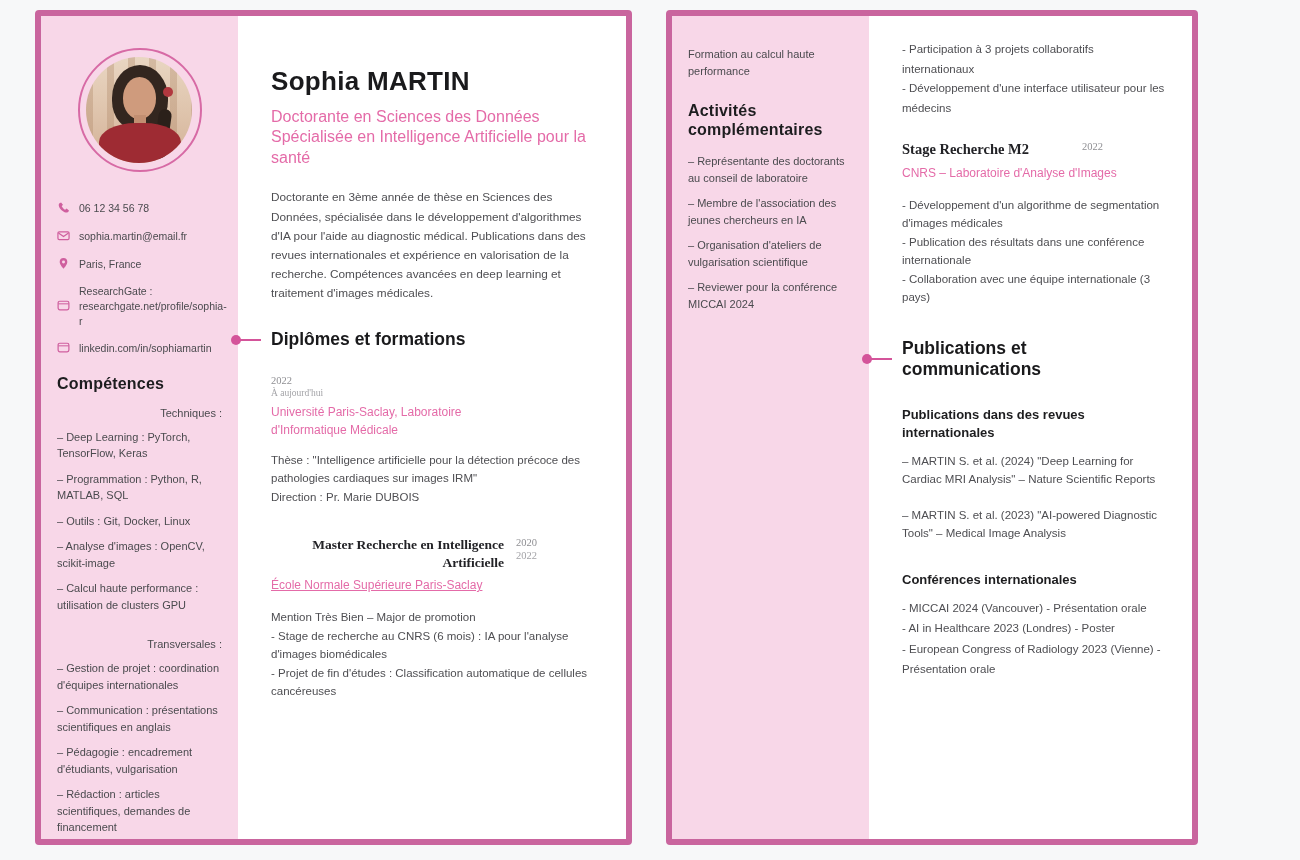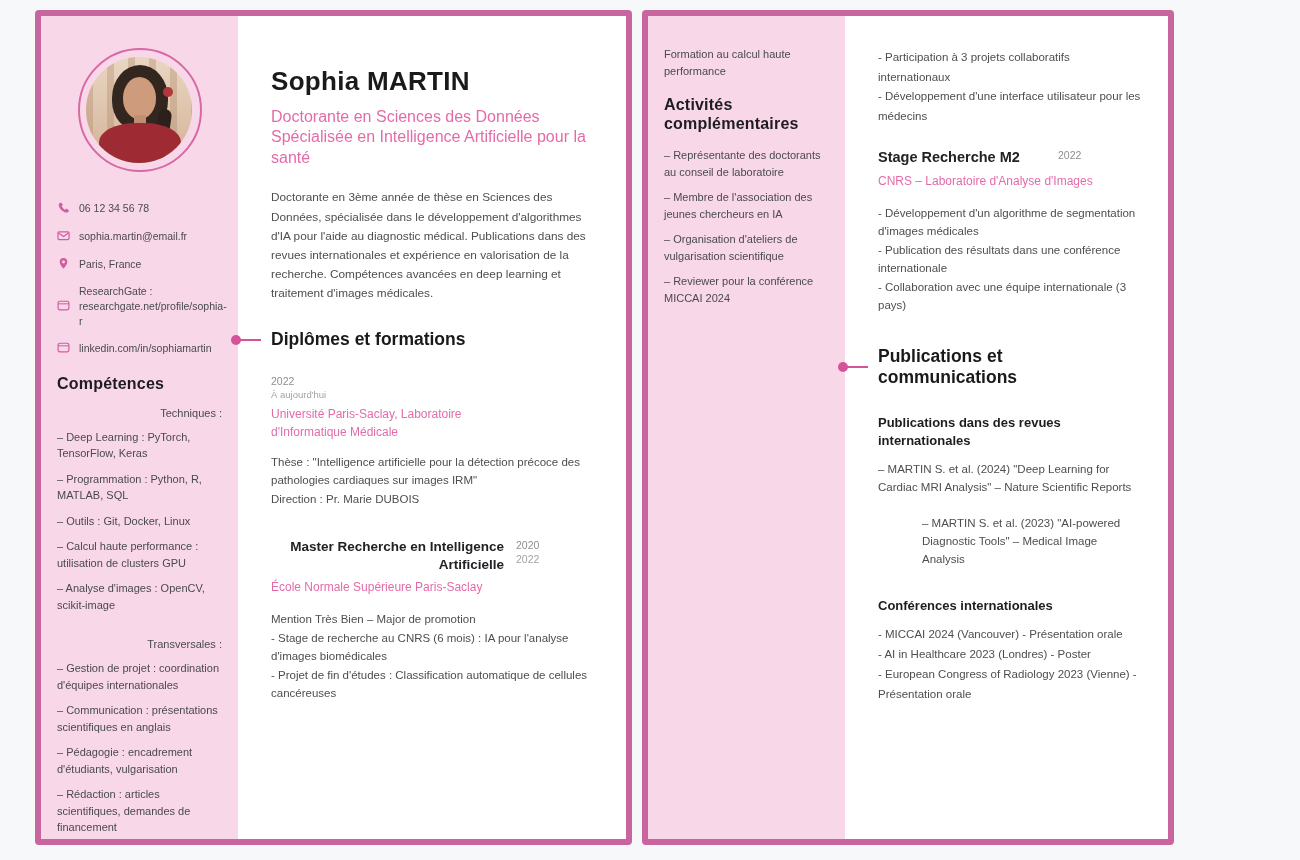--- a/index.html
+++ b/index.html
@@ -9,27 +9,27 @@
     font-family:"Liberation Sans","DejaVu Sans",sans-serif;
     position:relative;
     color:#4e4e52;
   }
   .page {
     position:absolute; top:10px; height:835px;
     border:6px solid #c9659e; border-radius:4px;
     background:#fff; display:flex; overflow:hidden;
   }
   #page1 { left:35px;  width:597px; }
-  #page2 { left:642px; width:532px;justify-content:space-between; }
+  #page2 { left:666px; width:532px;justify-content:space-between; }
   .sidebar {
     width:197px; flex:0 0 197px; background:#f8d7e8;
     padding:26px 16px 20px 16px;
   }
   .main { flex:1; padding:50px 26px 20px 33px; position:relative; }
-  #page2 .main { padding-top:32px; }
+  #page2 .main { padding-top:24px; }
   #page2 .sidebar { padding-top:30px; }
 
   
   .avatar-wrap { position:relative; width:124px; height:124px; margin:6px auto 28px; }
   .avatar-ring { position:absolute; inset:0; border:2px solid #d76aa5; border-radius:50%; }
   .avatar-photo {
     position:absolute; left:8px; top:9px; width:106px; height:106px;
     border-radius:50%; overflow:hidden;
     background:
       repeating-linear-gradient(90deg, rgba(173,133,101,.35) 0 7px, rgba(0,0,0,0) 7px 21px),
@@ -66,21 +66,21 @@
   .summary { margin-top:20px; font-size:11.8px; line-height:1.62; color:#4e4e52; }
 
   .section { margin-top:26px; }
   .section-heading { position:relative; font-size:17.5px; font-weight:700; color:#1a1a1c; }
   .connector { position:absolute; left:-38px; top:50%; margin-top:-1px; width:28px; height:2px;
     background:#d4549a; }
   .connector::before { content:""; position:absolute; left:-2px; top:-4px; width:10px; height:10px;
     border-radius:50%; background:#d4549a; }
 
   .entry { margin-top:24px; }
-  .entry-head { display:flex; }
+  .entry-head { display:flex;font-family:Liberation Serif, serif; }
   .entry-title { flex:1; font-size:13.5px; font-weight:700; color:#222226; line-height:1.3; padding-right:12px; }
   .entry-dates { width:84px; flex:0 0 84px; padding-top:1px; }
   .date-start { font-size:10.5px; color:#8f8f93; }
   .date-end { font-size:9.5px; color:#a3a3a7; margin-top:2px; }
   .entry-org { margin-top:5px; font-size:12px; color:#e46ba8; line-height:1.5; max-width:255px; }
   .entry-desc { margin-top:12px; font-size:11.5px; line-height:1.6; color:#4e4e52; white-space:pre-line; }
   .entry-bullets { margin-top:14px; font-size:11.5px; line-height:1.6; color:#4e4e52; white-space:pre-line; }
 
   .cont-bullets { font-size:11.5px; line-height:1.7; color:#4e4e52; white-space:pre-line; }
   .sub-heading { margin-top:22px; font-size:13px; font-weight:700; color:#1d1d1f; line-height:1.35; max-width:240px; }
@@ -151,22 +151,22 @@
         </span>
         <span class="contact-text">linkedin.com/in/sophiamartin</span>
       </div>
     </div>
 
     <div class="side-heading">Compétences</div>
     <div class="side-label">Techniques :</div>
     <div class="side-item">– Deep Learning : PyTorch, TensorFlow, Keras</div>
     <div class="side-item">– Programmation : Python, R, MATLAB, SQL</div>
     <div class="side-item">– Outils : Git, Docker, Linux</div>
+    <div class="side-item">– Analyse d'images : OpenCV, scikit-image</div>
     <div class="side-item">– Calcul haute performance : utilisation de clusters GPU</div>
-    <div class="side-item">– Analyse d'images : OpenCV, scikit-image</div>
     <div class="side-gap"></div>
     <div class="side-label">Transversales :</div>
     <div class="side-item">– Gestion de projet : coordination d'équipes internationales</div>
     <div class="side-item">– Communication : présentations scientifiques en anglais</div>
     <div class="side-item">– Pédagogie : encadrement d'étudiants, vulgarisation</div>
     <div class="side-item">– Rédaction : articles scientifiques, demandes de financement</div>
 
   </div>
 
   <div class="main">
@@ -193,34 +193,34 @@
       </div>
 
       <div class="entry" style="margin-top:30px;">
         <div class="entry-head">
           <div class="entry-title" style="max-width:250px;text-align:right;">Master Recherche en Intelligence Artificielle</div>
           <div class="entry-dates">
             <div class="date-start">2020</div>
             <div class="date-end" style="font-size:10.5px;">2022</div>
           </div>
         </div>
-        <div class="entry-org" style="max-width:300px;">École Normale Supérieure Paris-Saclay</div>
+        <div class="entry-org" style="max-width:300px;text-decoration:underline;">École Normale Supérieure Paris-Saclay</div>
         <div class="entry-bullets">Mention Très Bien – Major de promotion
 - Stage de recherche au CNRS (6 mois) : IA pour l'analyse d'images biomédicales
 - Projet de fin d'études : Classification automatique de cellules cancéreuses</div>
       </div>
     </div>
 
   </div>
 </div>
 
 <div class="page" id="page2">
   <div class="sidebar">
     <div class="side-item">Formation au calcul haute performance</div>
-    <div class="side-heading" style="margin-top:16px;">Activités complémentaires</div>
+    <div class="side-heading" style="margin-top:22px;">Activités complémentaires</div>
     <div class="side-item">– Représentante des doctorants au conseil de laboratoire</div>
     <div class="side-item">– Membre de l'association des jeunes chercheurs en IA</div>
     <div class="side-item">– Organisation d'ateliers de vulgarisation scientifique</div>
     <div class="side-item">– Reviewer pour la conférence MICCAI 2024</div>
   </div>
 
   <div class="main">
     <div class="cont-bullets">- Participation à 3 projets collaboratifs internationaux
 - Développement d'une interface utilisateur pour les médecins</div>
 
@@ -238,21 +238,21 @@
     </div>
 
     <div class="section" style="margin-top:32px;">
       <div class="section-heading">
         <span class="connector"></span>
         <span>Publications et communications</span>
       </div>
 
       <div class="sub-heading" style="margin-top:26px;">Publications dans des revues internationales</div>
       <div class="pub-item">– MARTIN S. et al. (2024) "Deep Learning for Cardiac MRI Analysis" – Nature Scientific Reports</div>
-      <div class="pub-item" style="margin-top:18px;margin-left:44px;">– MARTIN S. et al. (2023) "AI-powered Diagnostic Tools" – Medical Image Analysis</div>
+      <div class="pub-item" style="margin-top:18px;">– MARTIN S. et al. (2023) "AI-powered Diagnostic Tools" – Medical Image Analysis</div>
 
       <div class="sub-heading" style="margin-top:28px;">Conférences internationales</div>
       <div class="conf-list">- MICCAI 2024 (Vancouver) - Présentation orale
 - AI in Healthcare 2023 (Londres) - Poster
 - European Congress of Radiology 2023 (Vienne) - Présentation orale</div>
     </div>
   </div>
 </div>
 
 </body></html>

